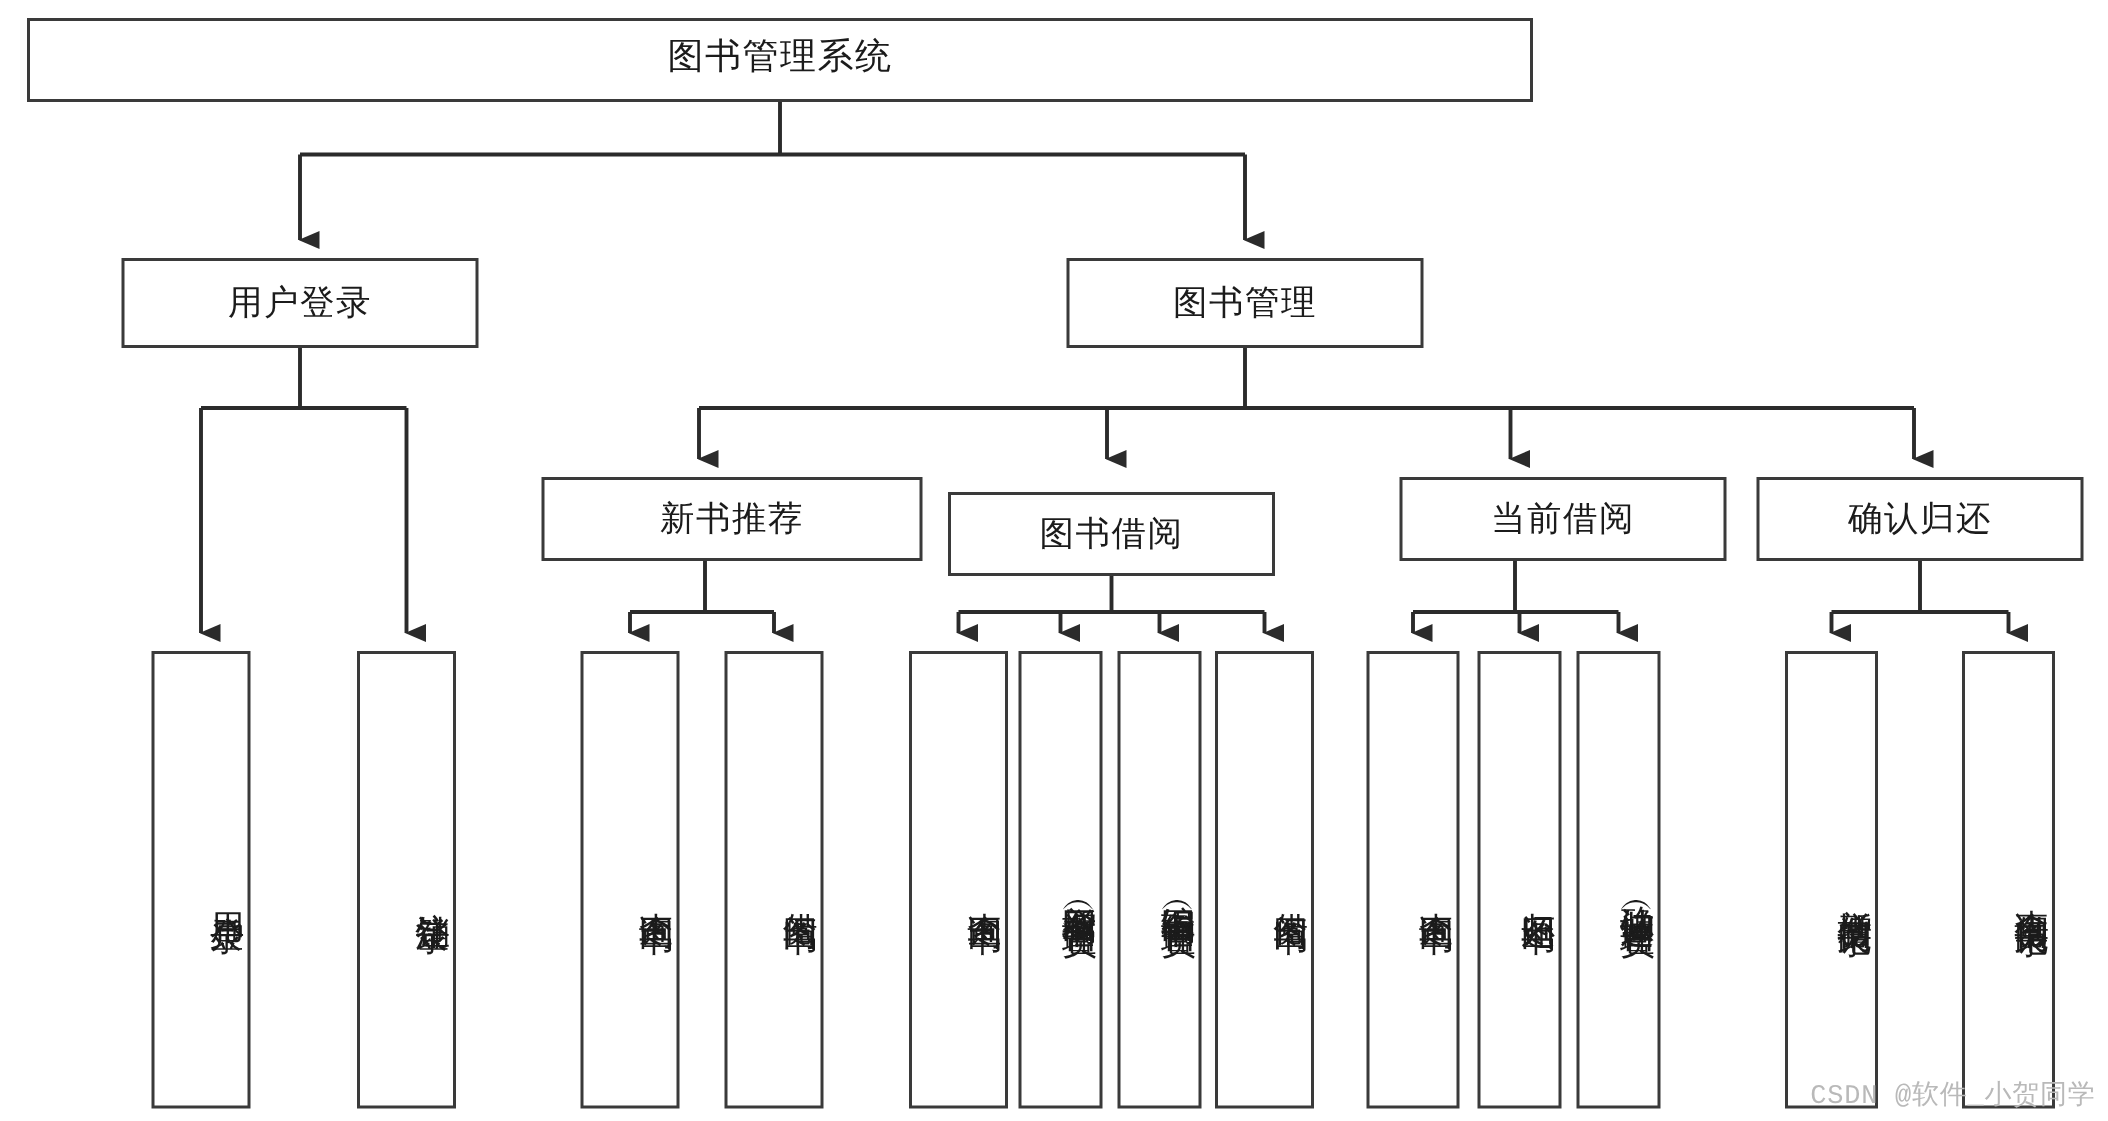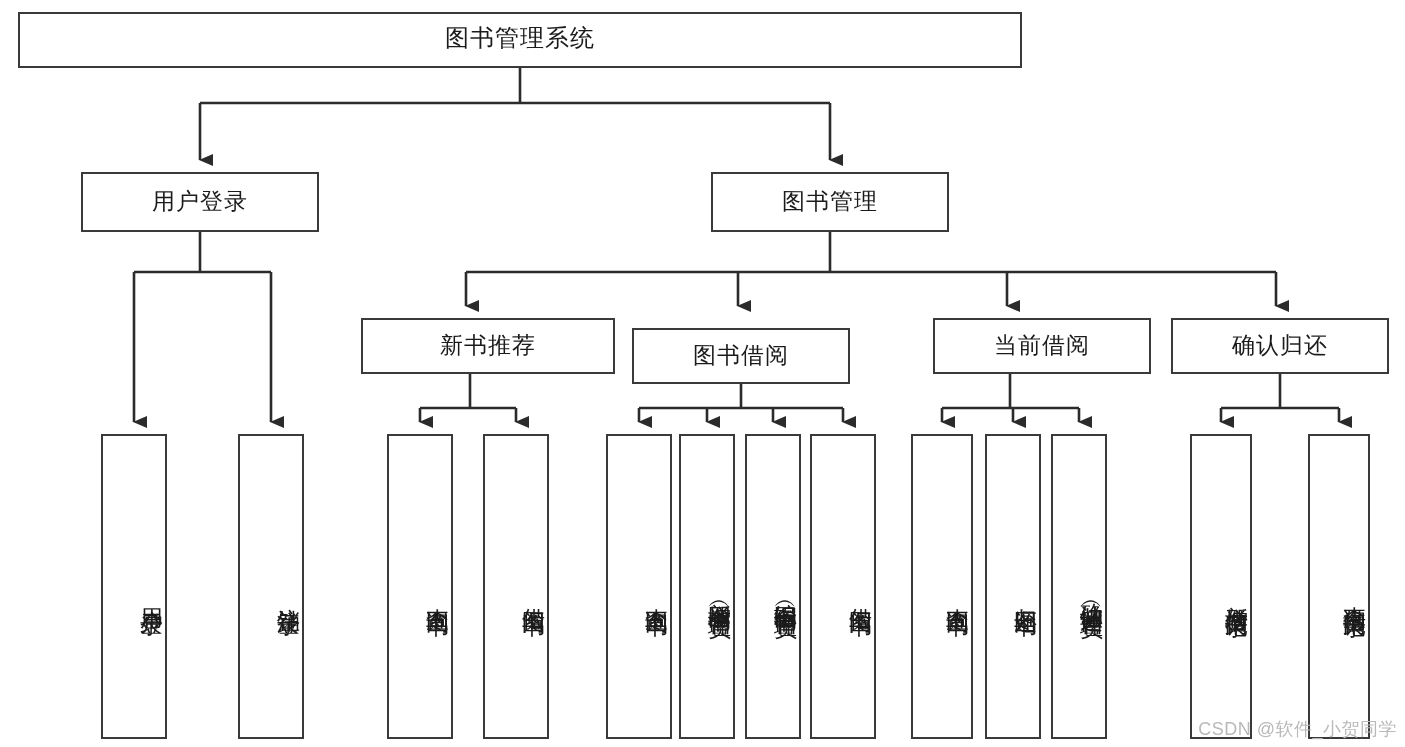--- a/index.html
+++ b/index.html
@@ -59,20 +59,21 @@
     font-size: 24px;
   }
   #watermark {
     position: absolute;
     right: 8px;
     bottom: 6px;
     font-size: 18px;
     color: #b9b9b9;
     letter-spacing: 0.5px;
     white-space: nowrap;
+    font-family: Liberation Mono, monospace;
   }
 </style>
 </head>
 <body>
 
 <div id="canvas">
 
   <svg class="wires" viewBox="0 0 1405 747" xmlns="http://www.w3.org/2000/svg">
     <defs>
       <marker id="arrow" viewBox="0 0 12 14" refX="6" refY="13" markerWidth="12" markerHeight="14" orient="auto-start-reverse" markerUnits="userSpaceOnUse">

